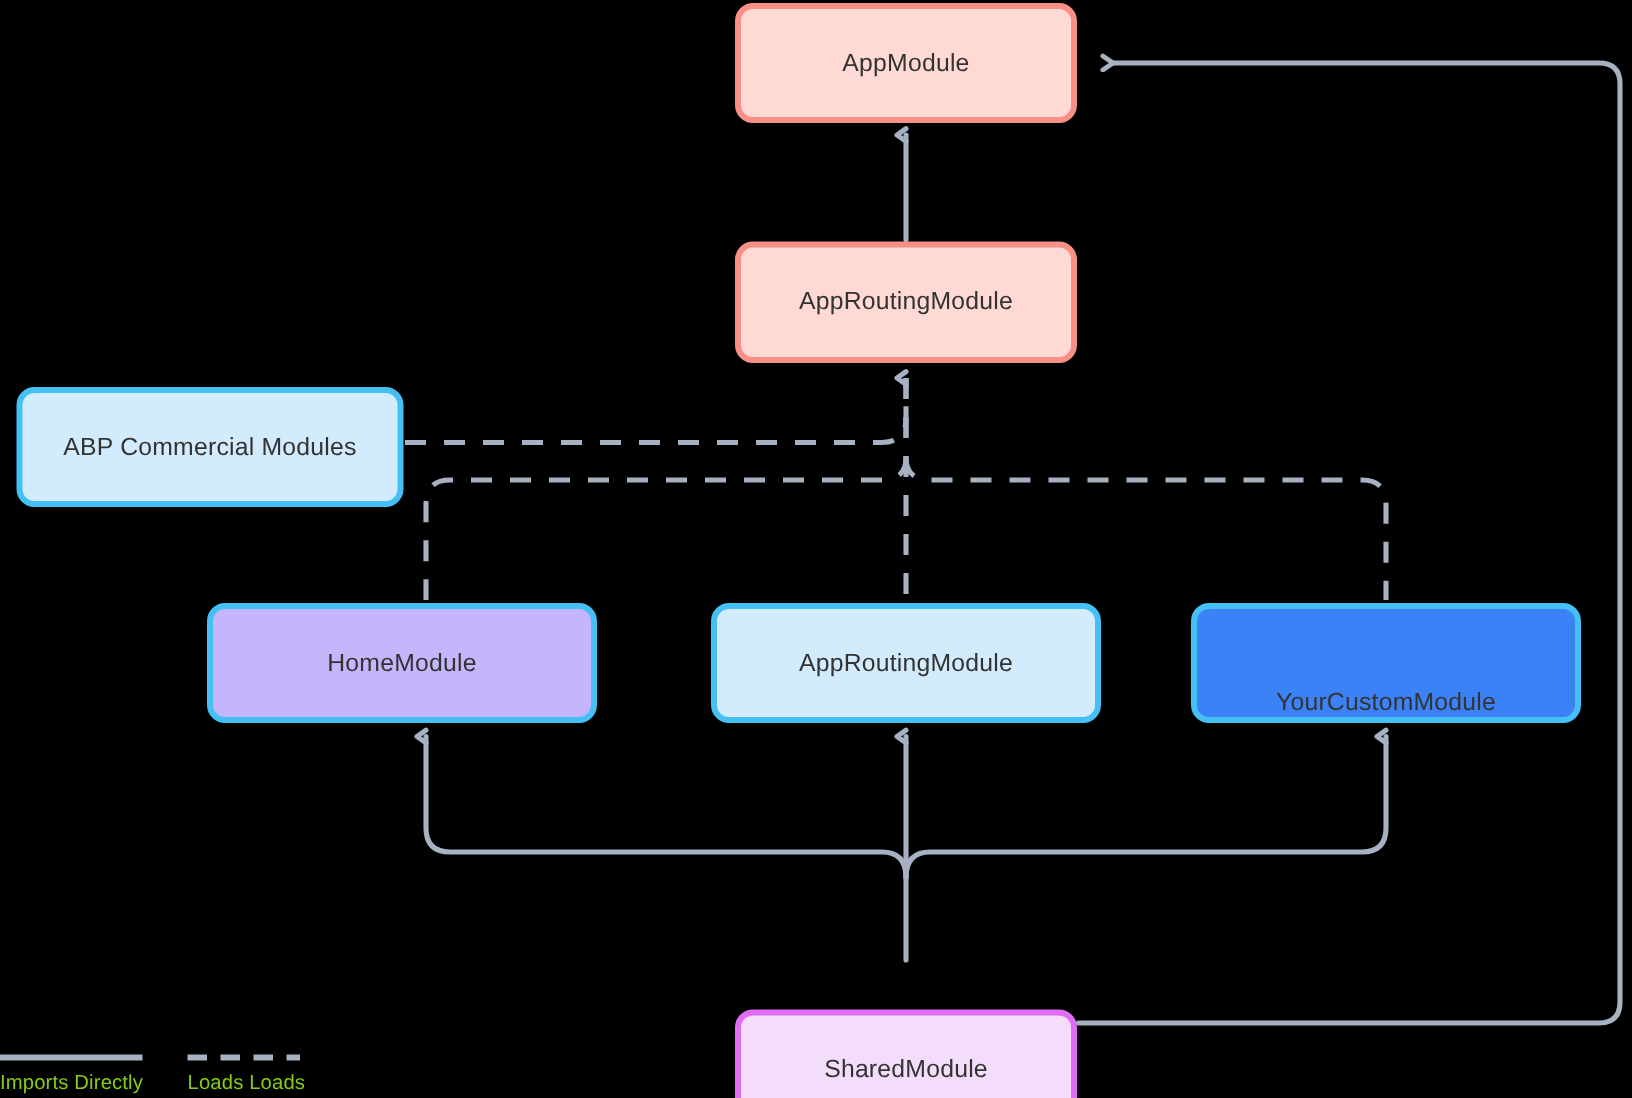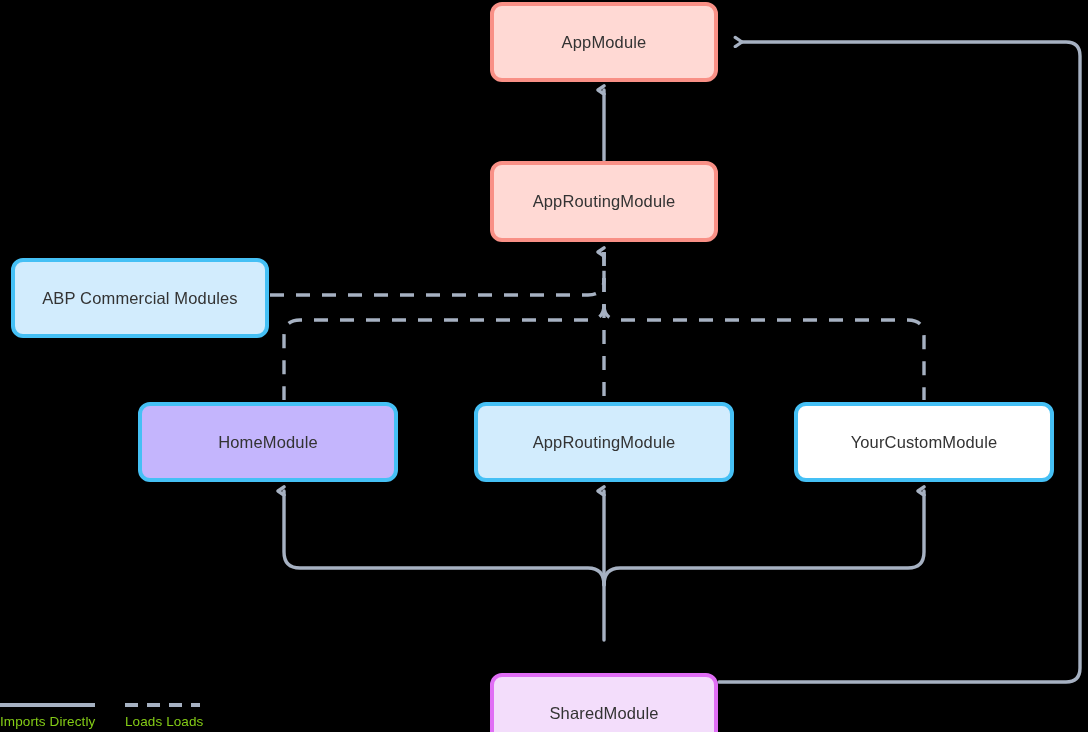--- a/index.html
+++ b/index.html
@@ -120,21 +120,21 @@
   </div>
 
   <div class="node" style="left:138px; top:402px; width:260px; height:80px; background:#c4b5fd; border-color:#45C0F5;">
     <span class="node-label">HomeModule</span>
   </div>
 
   <div class="node" style="left:474px; top:402px; width:260px; height:80px; background:#D2ECFD; border-color:#45C0F5;">
     <span class="node-label">AppRoutingModule</span>
   </div>
 
-  <div class="node" style="left:794px; top:402px; width:260px; height:80px; background:#ffffff; border-color:#45C0F5;">
+  <div class="node" style="left:794px; top:402px; width:260px; height:80px; background:#3b82f6; border-color:#45C0F5;align-items:flex-end;">
     <span class="node-label">YourCustomModule</span>
   </div>
 
   <div class="node" style="left:490px; top:641px; width:228px; height:81px; background:#F3DDFB; border-color:#E06EF5;margin-top:32px;">
     <span class="node-label">SharedModule</span>
   </div>
 
   <div class="legend-label" style="left:0px; top:714px;">Imports Directly</div>
   <div class="legend-label" style="left:125px; top:714px;">Loads Loads</div>
 

